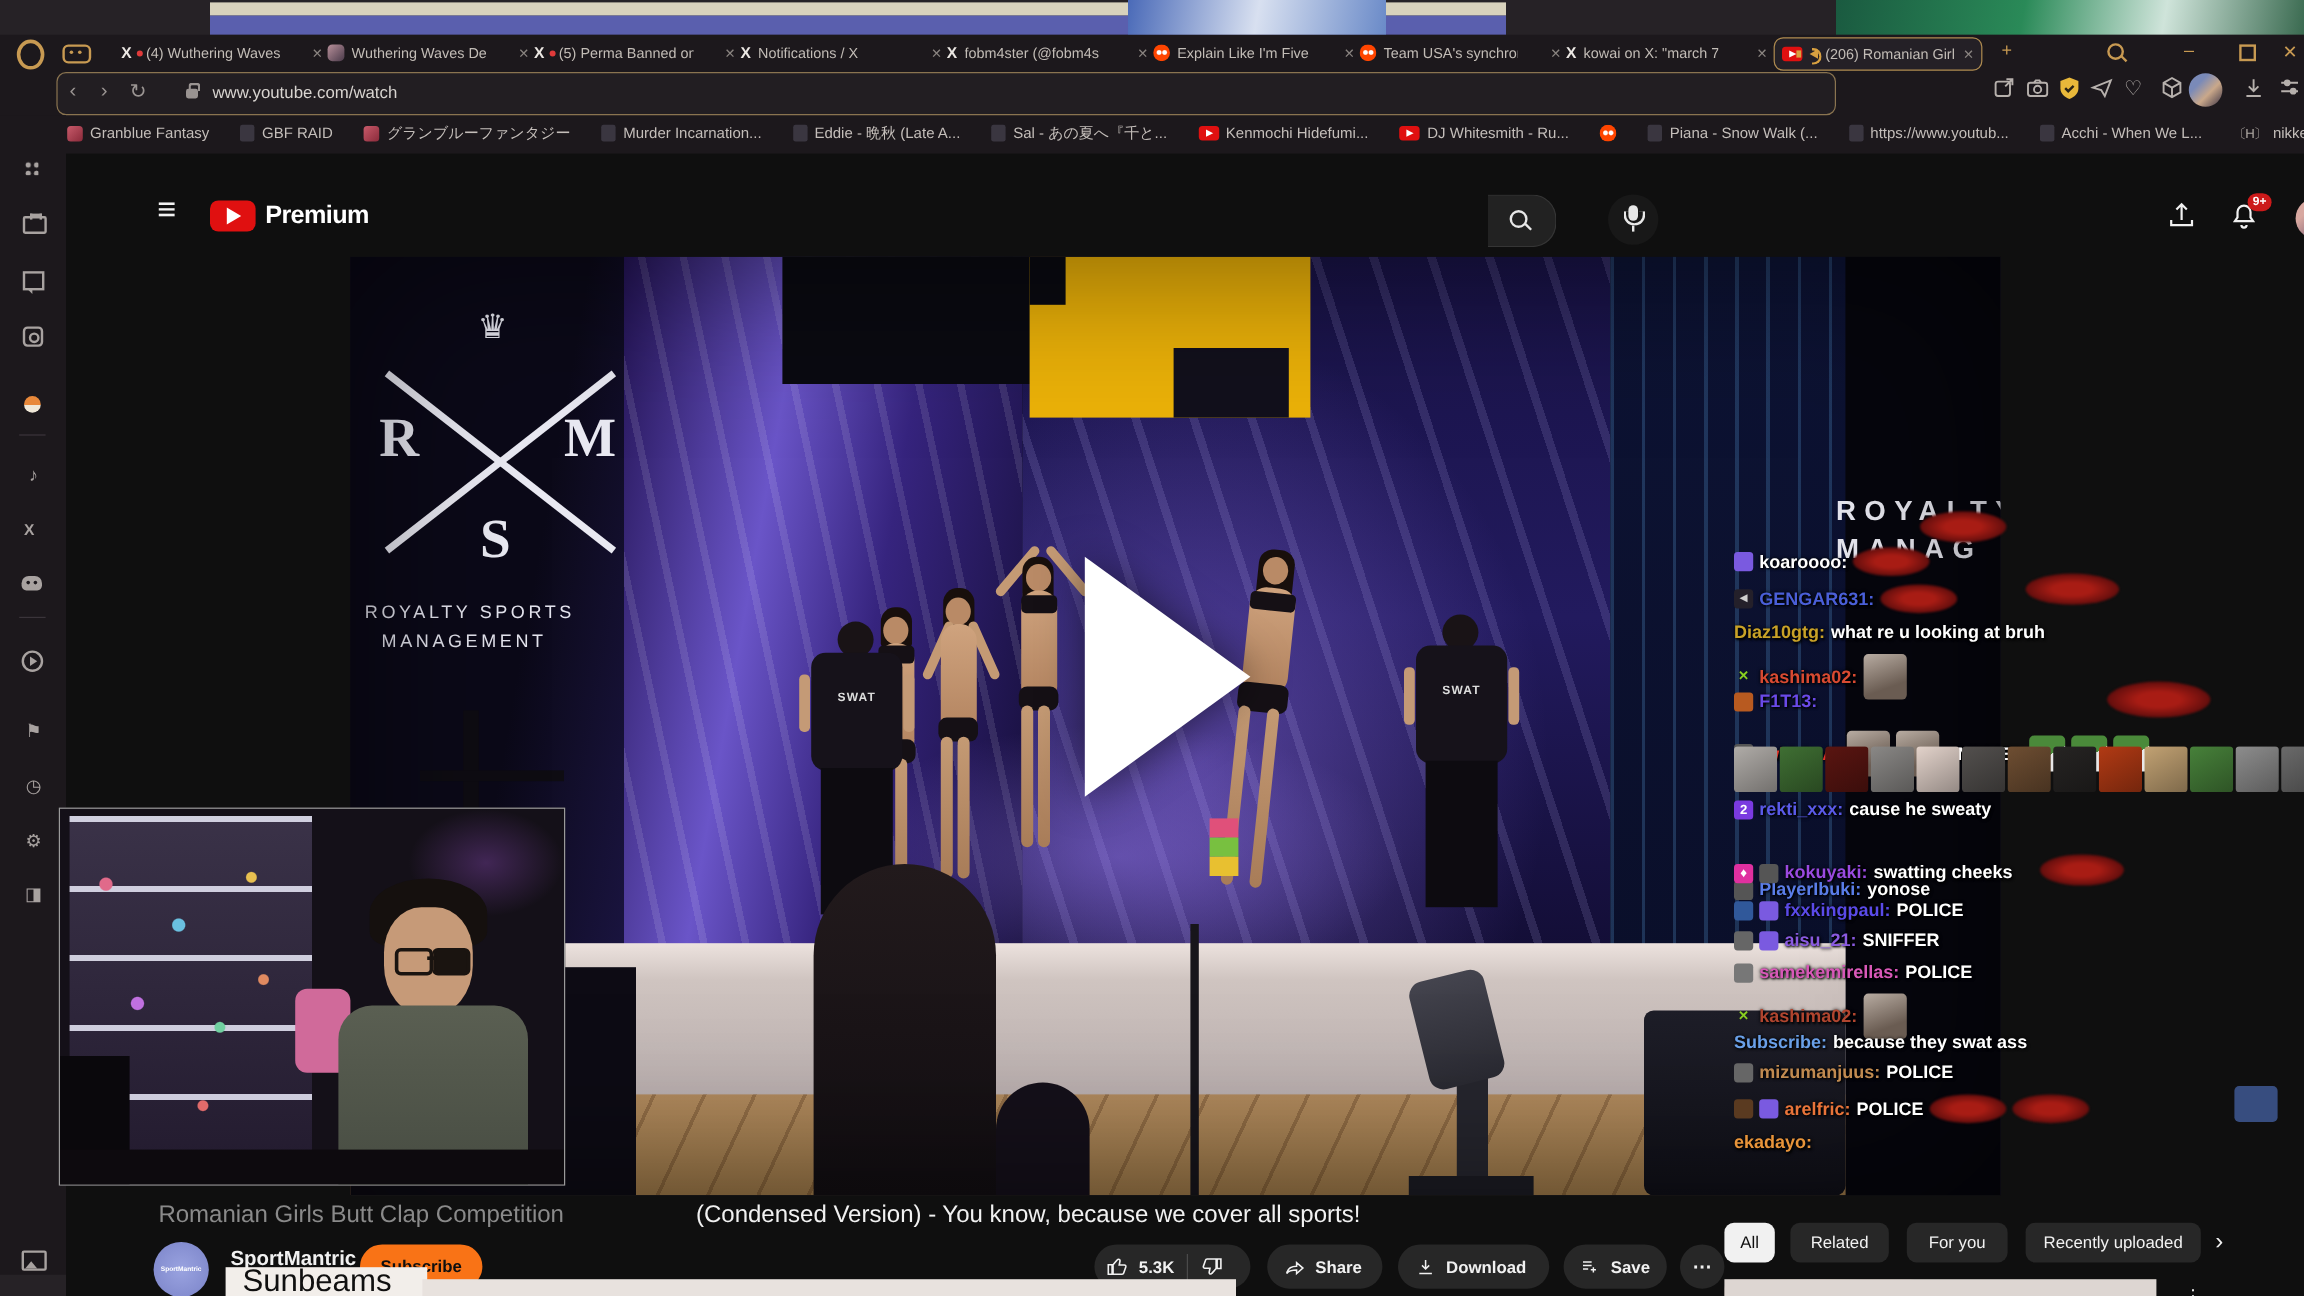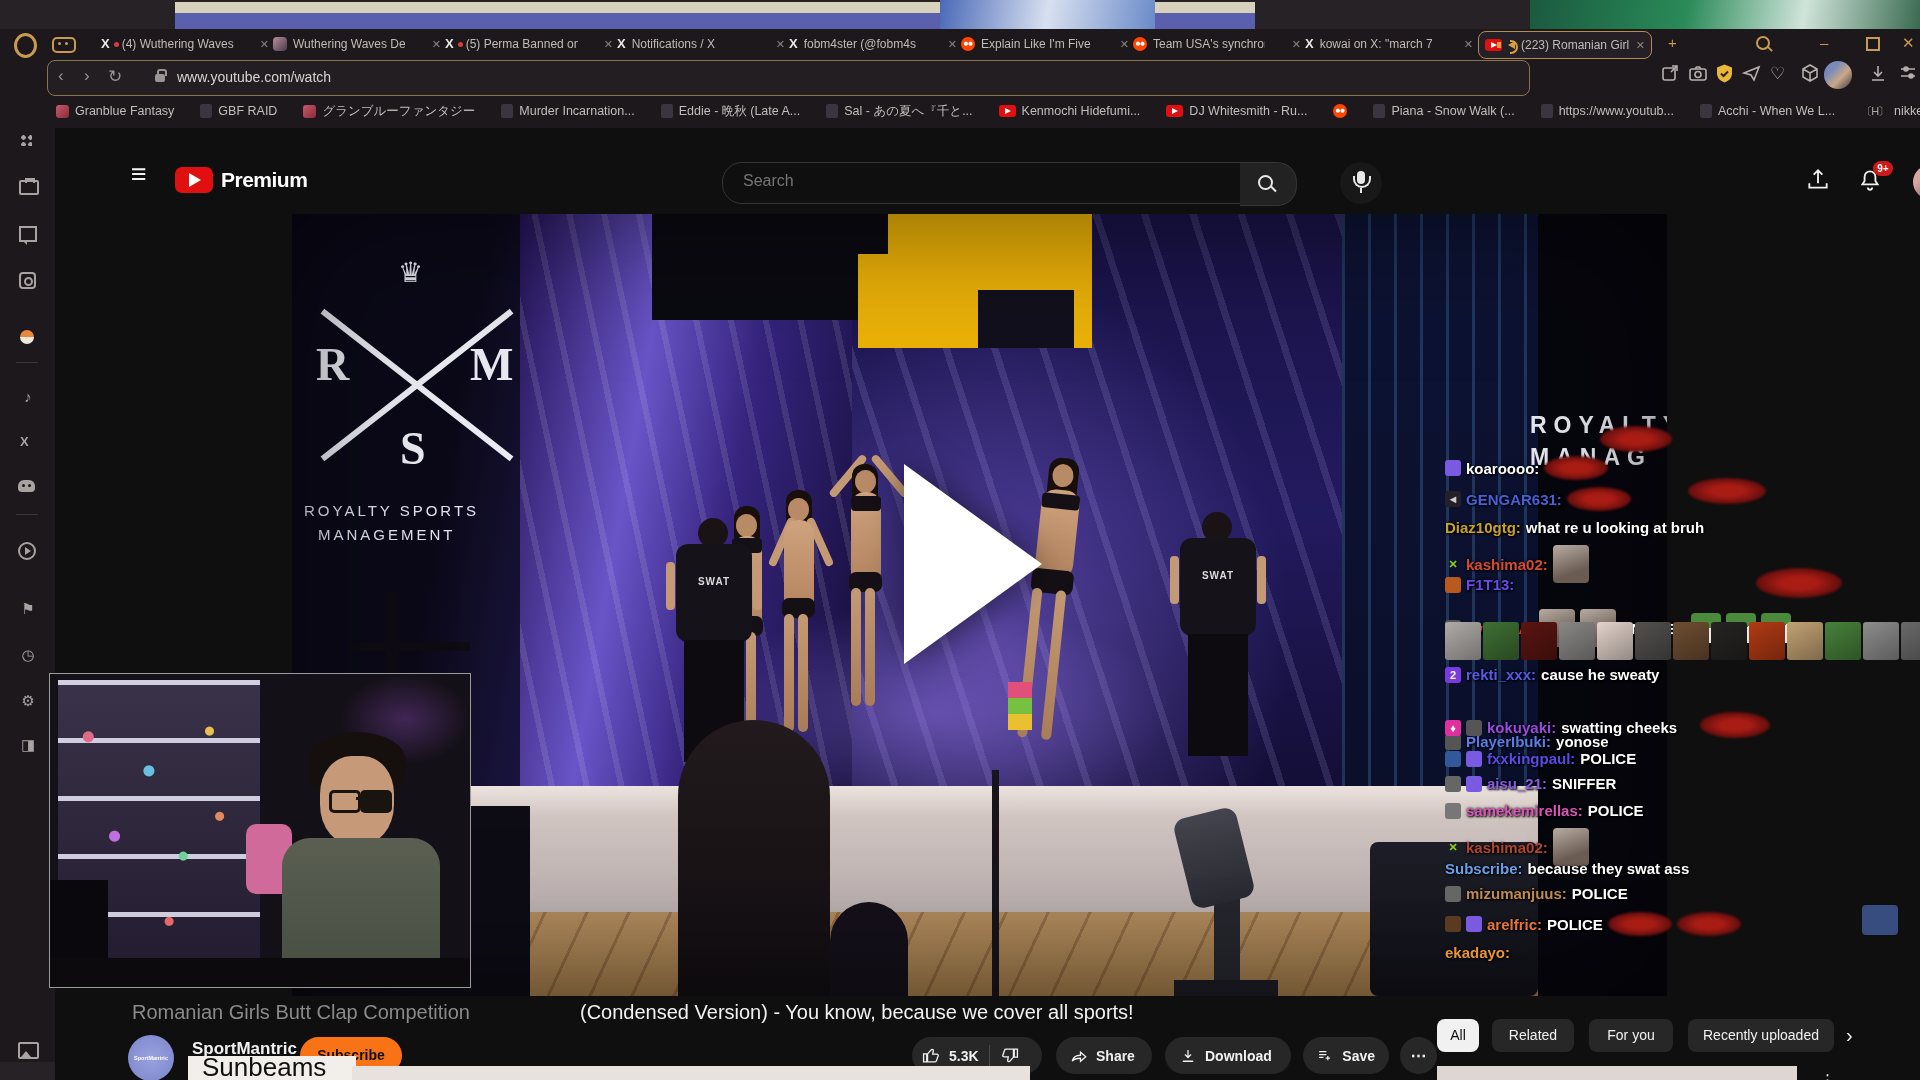--- a/index.html
+++ b/index.html
@@ -246,21 +246,21 @@
         <span class="tabclose">✕</span>
       </div>
       <div class="tab" style="left:1299px;width:168px">
         <span class="icx">X</span>
         <span class="tablabel">kowai on X: "march 7th</span>
         <span class="tabclose">✕</span>
       </div>
       <div class="tab active" style="left:1478px;width:160px">
         <span class="icyt"></span>
         <span class="icspk"></span>
-        <span class="tablabel">(223) Romanian Girl</span>
+        <span class="tablabel">(206) Romanian Girl</span>
         <span class="tabclose">✕</span>
       </div>
 
       <span class="abs winbtn" style="left:1668px">+</span>
       <span class="abs goldglass"></span>
       <span class="abs winbtn" style="left:1820px">–</span>
       <span class="abs maxbox"></span>
       <span class="abs winbtn" style="left:1902px">✕</span>
     </div>
 
@@ -388,23 +388,20 @@
       <span class="abs sbi" style="top:640px">◨</span>
       <span class="abs sb-img" style="top:946px"></span>
       <span class="abs sbi" style="top:976px">⋯</span>
     </div>
 
     <div id="ytpage" class="abs"></div>
     <span id="yt-burger" class="abs" style="left:131px;top:130px;font-size:27px;color:#f1f1f1;">≡</span>
     <div class="abs" id="yt-logo-rect" style="left:175px;top:138px;"></div>
     <span class="abs" id="yt-brand" style="left:221px;top:139px;">Premium</span>
 
-    <div class="abs" id="yt-search" style="left:722px;top:133px;">
-      <input placeholder="Search" style="">
-    </div>
     <div class="abs" id="yt-search-btn" style="left:1240px;top:133px;">
       <span class="abs mag"></span>
     </div>
     <div class="abs" id="yt-mic" style="left:1340px;top:133px;">
       <span class="abs micglyph"></span>
     </div>
     <span class="abs" style="left:1805px;top:138px;"><svg class="icw" width="26" height="26" viewBox="0 0 24 24">
           <path d="M12 3v12M8 7l4-4 4 4M4 15v4h16v-4"></path>
         </svg></span>
     <span class="abs" style="left:1857px;top:138px;"><svg class="icw" width="26" height="26" viewBox="0 0 24 24">

